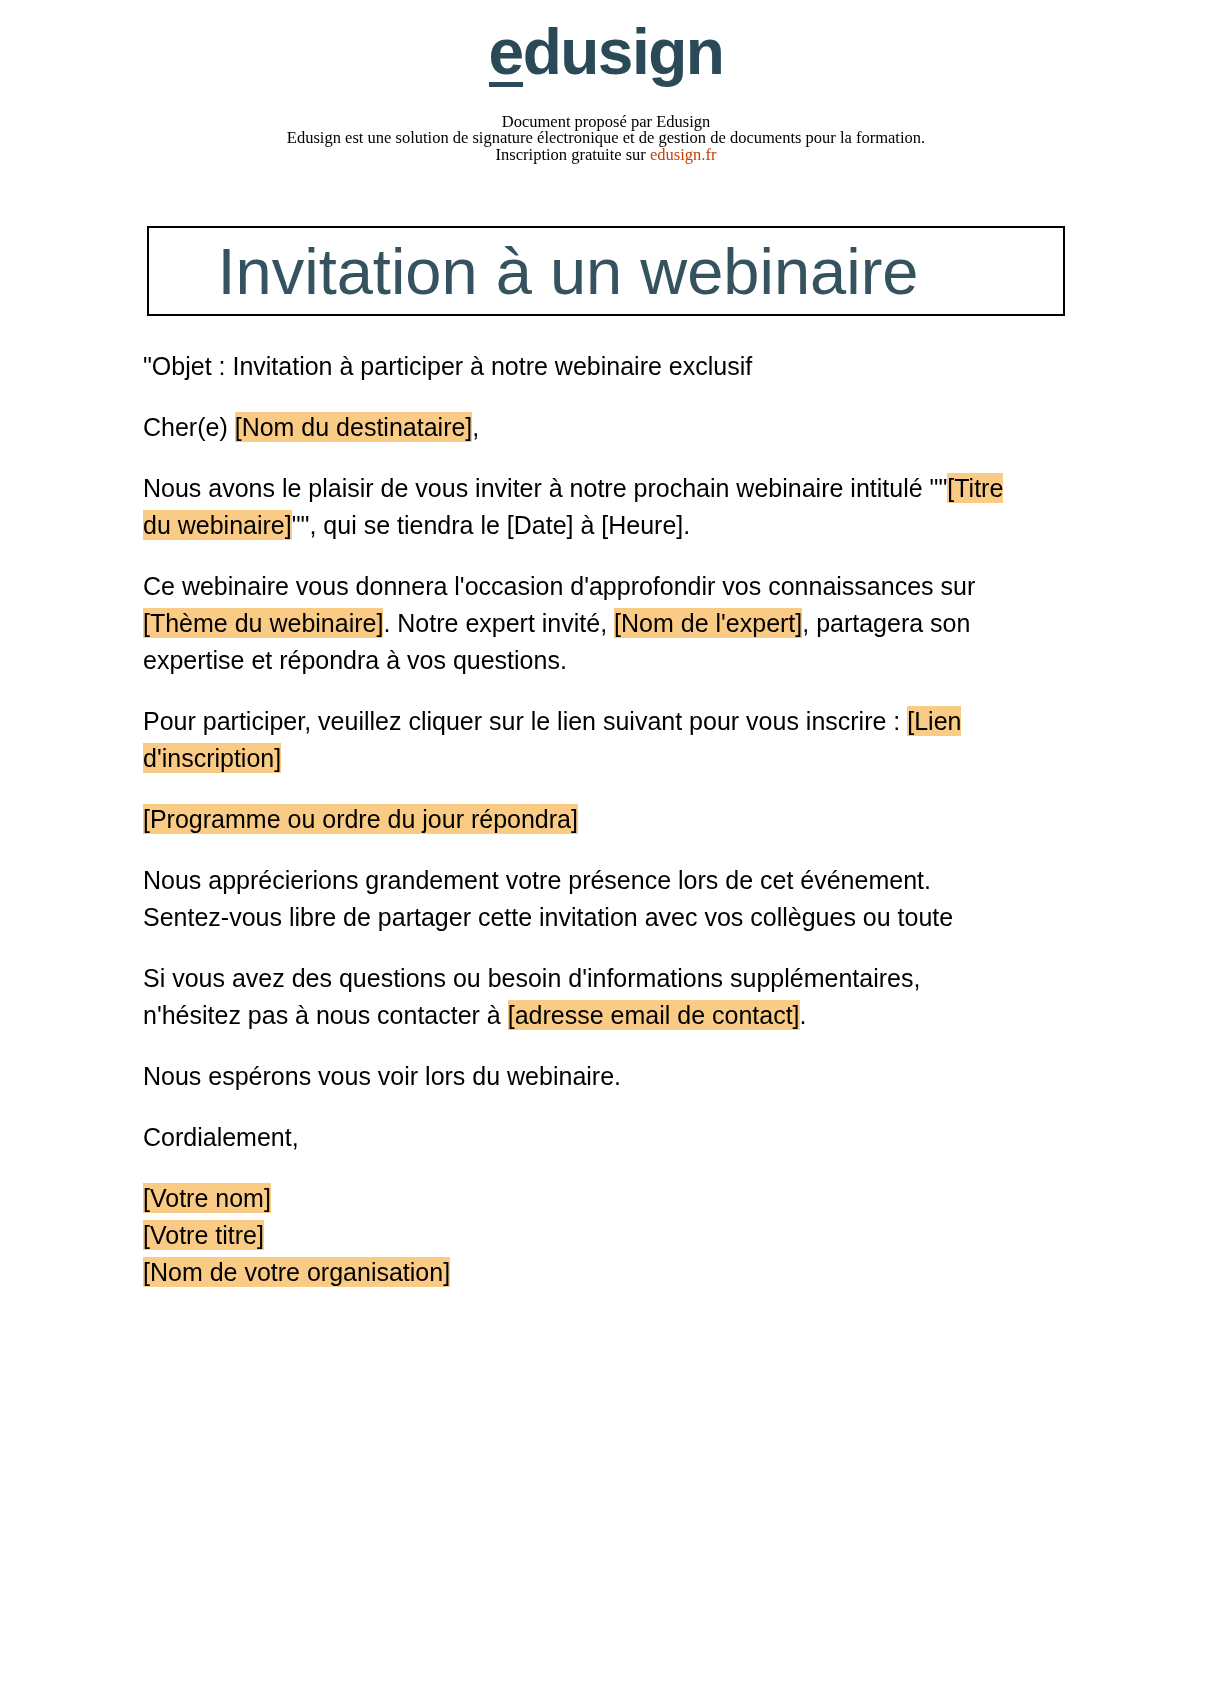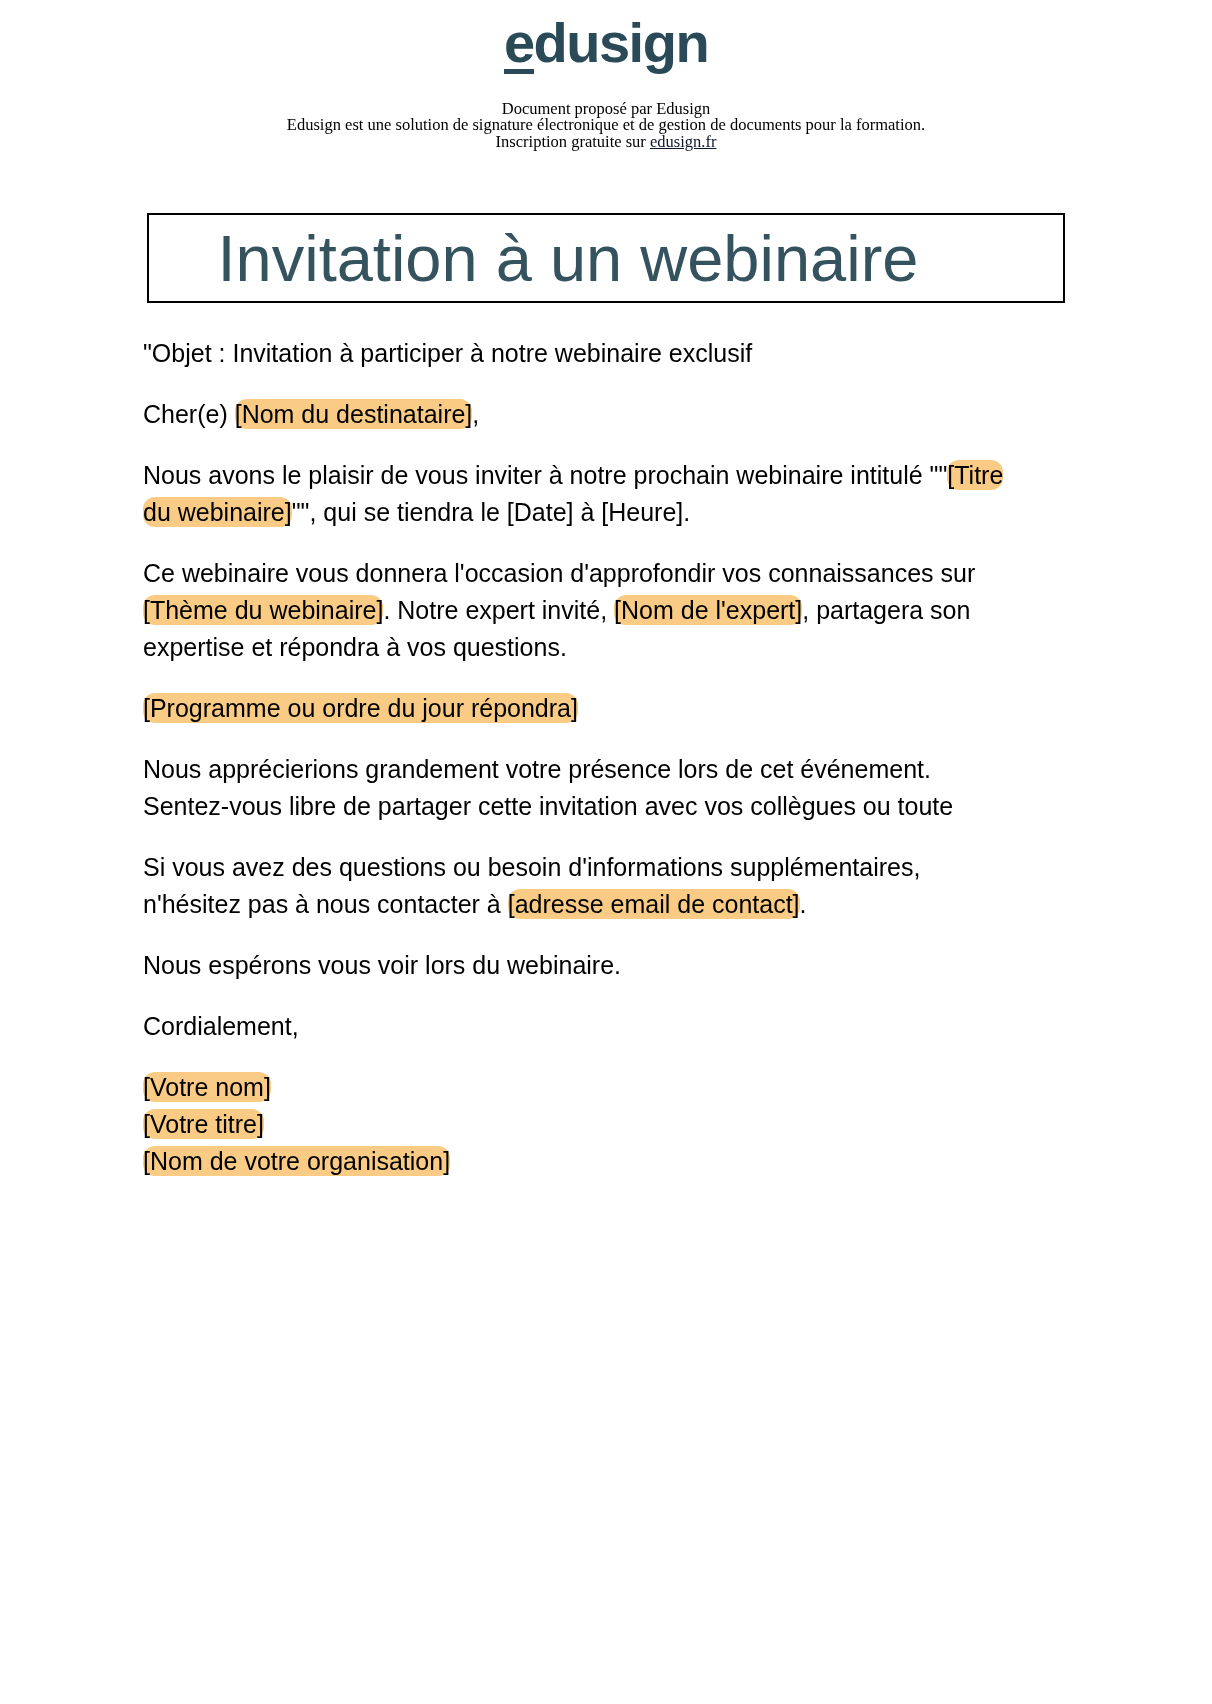--- a/index.html
+++ b/index.html
@@ -13,22 +13,22 @@
     height: 1704px;
     background: #ffffff;
     overflow: hidden;
     font-family: "Liberation Sans", sans-serif;
     color: #000000;
   }
 
   
   .logo {
     text-align: center;
-    padding-top: 13px;
-    font-size: 56px;
+    padding-top: 22px;
+    font-size: 64px;
     line-height: 60px;
     font-weight: 700;
     letter-spacing: -1.5px;
     color: #2b4a57;
   }
   .logo .logo-e {
     display: inline-block;
     line-height: 0.92;
     border-bottom: 5px solid #2b4a57;
   }
@@ -36,22 +36,21 @@
   
   .doc-header {
     margin-top: 27px;
     text-align: center;
     font-family: "Liberation Serif", serif;
     font-size: 16.5px;
     line-height: 16.5px;
     color: #000000;
   }
   .doc-header a {
-    color: #0f172a;
-    text-decoration: underline;
+    color: #c2410c;
     cursor: pointer;
   }
 
   
   .title-box {
     box-sizing: border-box;
     width: 918px;
     height: 90px;
     margin: 63px auto 0 auto;
     border: 2px solid #000000;
@@ -74,21 +73,20 @@
     margin: 32px 143px 0 143px;
     font-size: 25px;
     line-height: 37px;
   }
   .para { margin: 0 0 24px 0; }
   .para:last-child { margin-bottom: 8px; }
   .line { white-space: pre-wrap; }
   .hl {
     background: #f9cb84;
     padding: 1px 0;
-    border-radius: 12px;
   }
 </style>
 </head>
 <body>
 
 <div class="page">
 
   <div class="logo">
     <span class="logo-e">e</span><span>dusign</span>
   </div>
@@ -113,20 +111,24 @@
       <div class="para">
         <div class="line"><span class="">Nous avons le plaisir de vous inviter à notre prochain webinaire intitulé ""</span><span class="hl">[Titre</span></div>
         <div class="line"><span class="hl">du webinaire]</span><span class="">"", qui se tiendra le [Date] à [Heure].</span></div>
       </div>
       <div class="para">
         <div class="line"><span class="">Ce webinaire vous donnera l'occasion d'approfondir vos connaissances sur</span></div>
         <div class="line"><span class="hl">[Thème du webinaire]</span><span class="">. Notre expert invité, </span><span class="hl">[Nom de l'expert]</span><span class="">, partagera son</span></div>
         <div class="line"><span class="">expertise et répondra à vos questions.</span></div>
       </div>
       <div class="para">
+        <div class="line"><span class="">Pour participer, veuillez cliquer sur le lien suivant pour vous inscrire : </span><span class="hl">[Lien</span></div>
+        <div class="line"><span class="hl">d'inscription]</span></div>
+      </div>
+      <div class="para">
         <div class="line"><span class="hl">[Programme ou ordre du jour répondra]</span></div>
       </div>
       <div class="para">
         <div class="line"><span class="">Nous apprécierions grandement votre présence lors de cet événement.</span></div>
         <div class="line"><span class="">Sentez-vous libre de partager cette invitation avec vos collègues ou toute</span></div>
       </div>
       <div class="para">
         <div class="line"><span class="">Si vous avez des questions ou besoin d'informations supplémentaires,</span></div>
         <div class="line"><span class="">n'hésitez pas à nous contacter à </span><span class="hl">[adresse email de contact]</span><span class="">.</span></div>
       </div>

